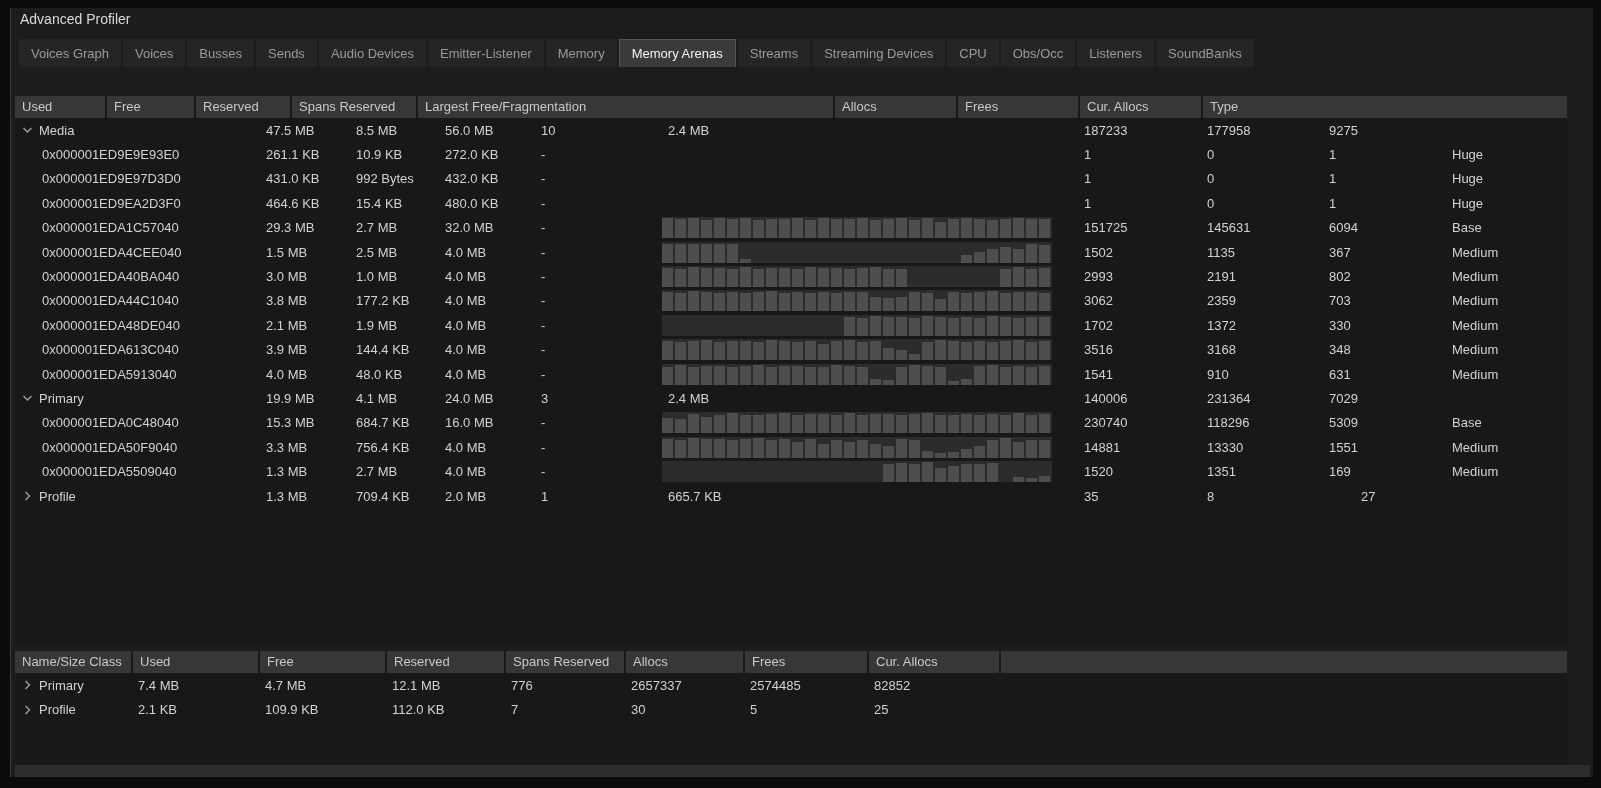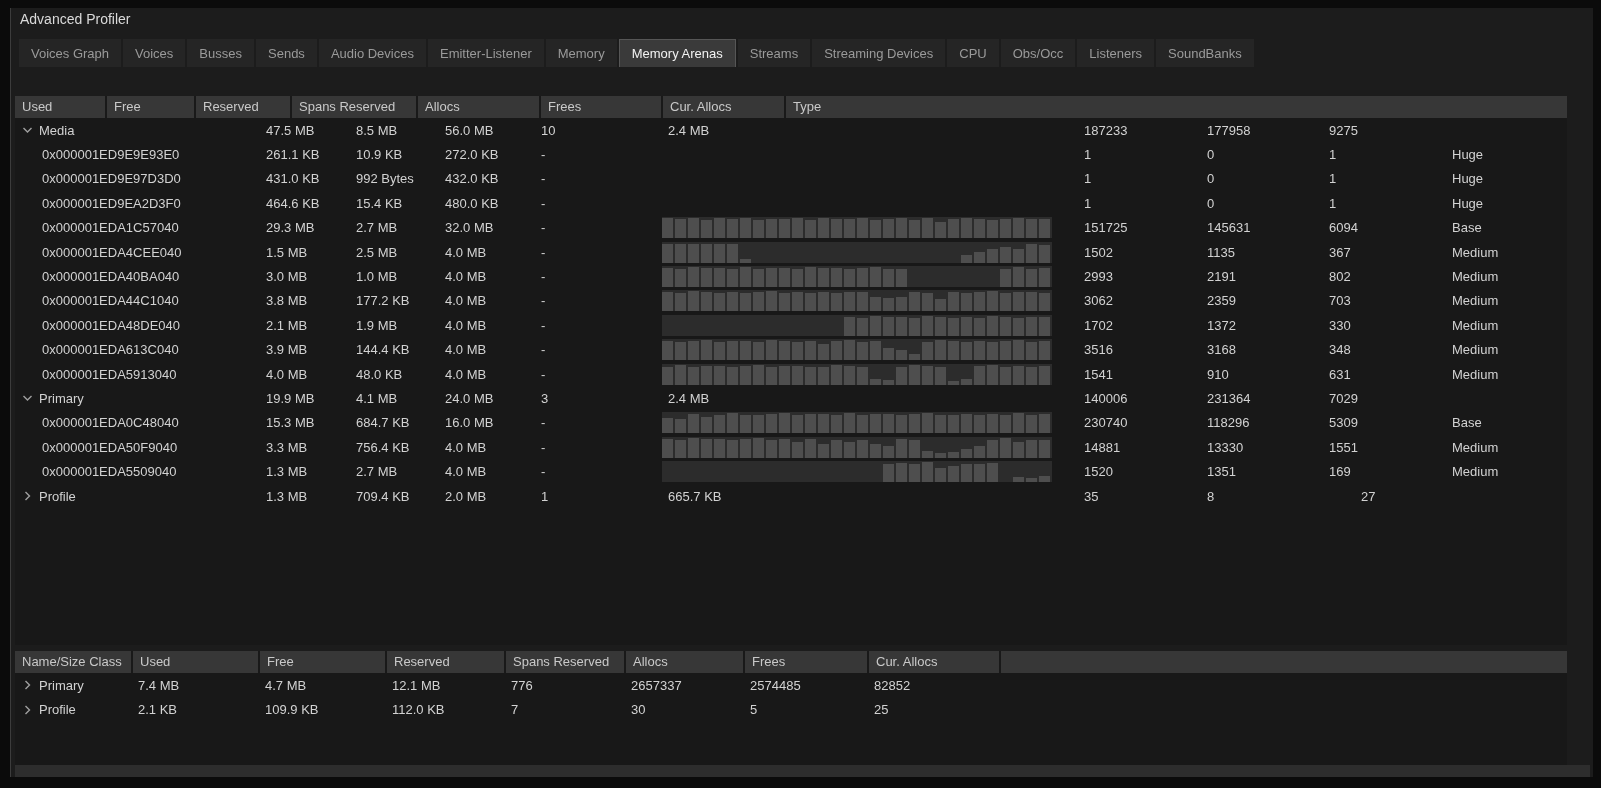--- a/index.html
+++ b/index.html
@@ -81,20 +81,21 @@
       <div class="tab">Listeners</div>
       <div class="tab">SoundBanks</div>
     </div>
 
   <div class="tablewrap main-table">
     <div class="header">
         <div class="hcell" style="width: 90px;">Used</div>
         <div class="hcell" style="width: 89px;">Free</div>
         <div class="hcell" style="width: 96px;">Reserved</div>
         <div class="hcell" style="width: 126px;">Spans Reserved</div>
+        <div class="hcell" style="width: 417px;">Largest Free/Fragmentation</div>
         <div class="hcell" style="width: 123px;">Allocs</div>
         <div class="hcell" style="width: 122px;">Frees</div>
         <div class="hcell" style="width: 123px;">Cur. Allocs</div>
         <div class="hcell" style="width: 122px;">Type</div>
       </div>
     <div>
         <div class="trow">
           <div class="cell namecell" style="width: 244px;">
             <svg class="chev" viewBox="0 0 13 12" width="13" height="12">
               <polyline points="2.5,4 6.5,8 10.5,4" fill="none" stroke="#9f9f9f" stroke-width="1.4"></polyline>

